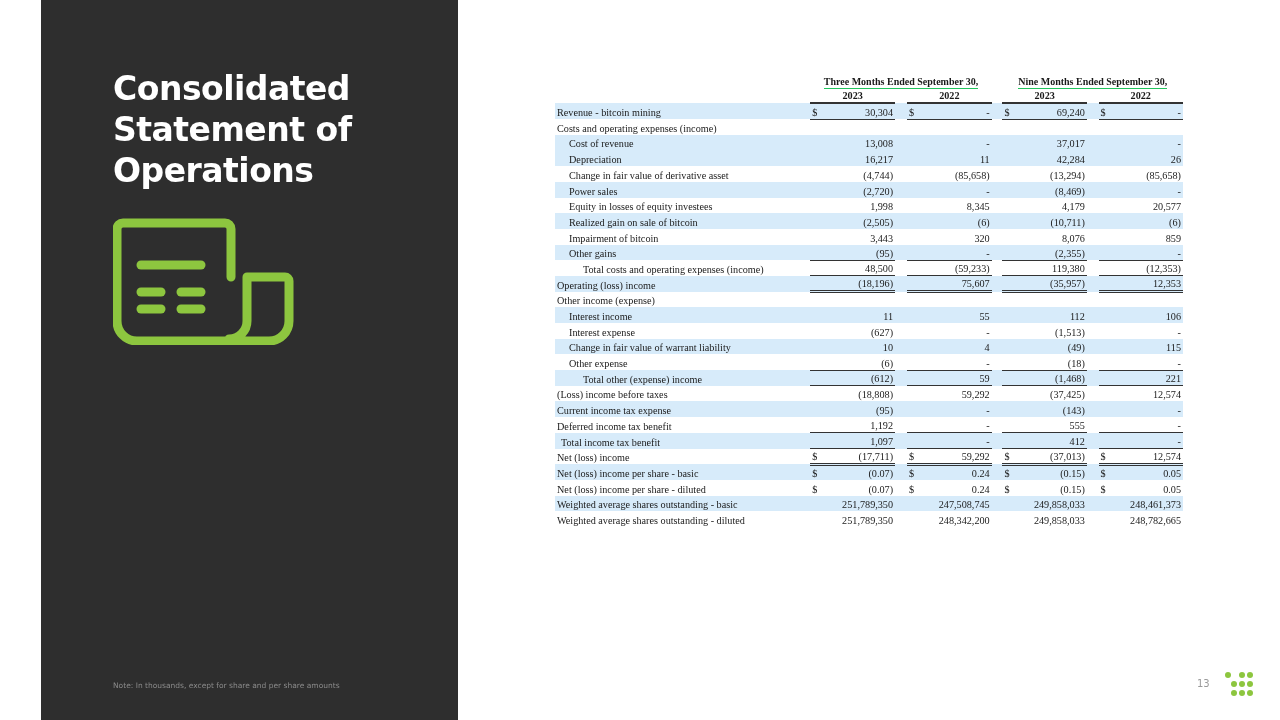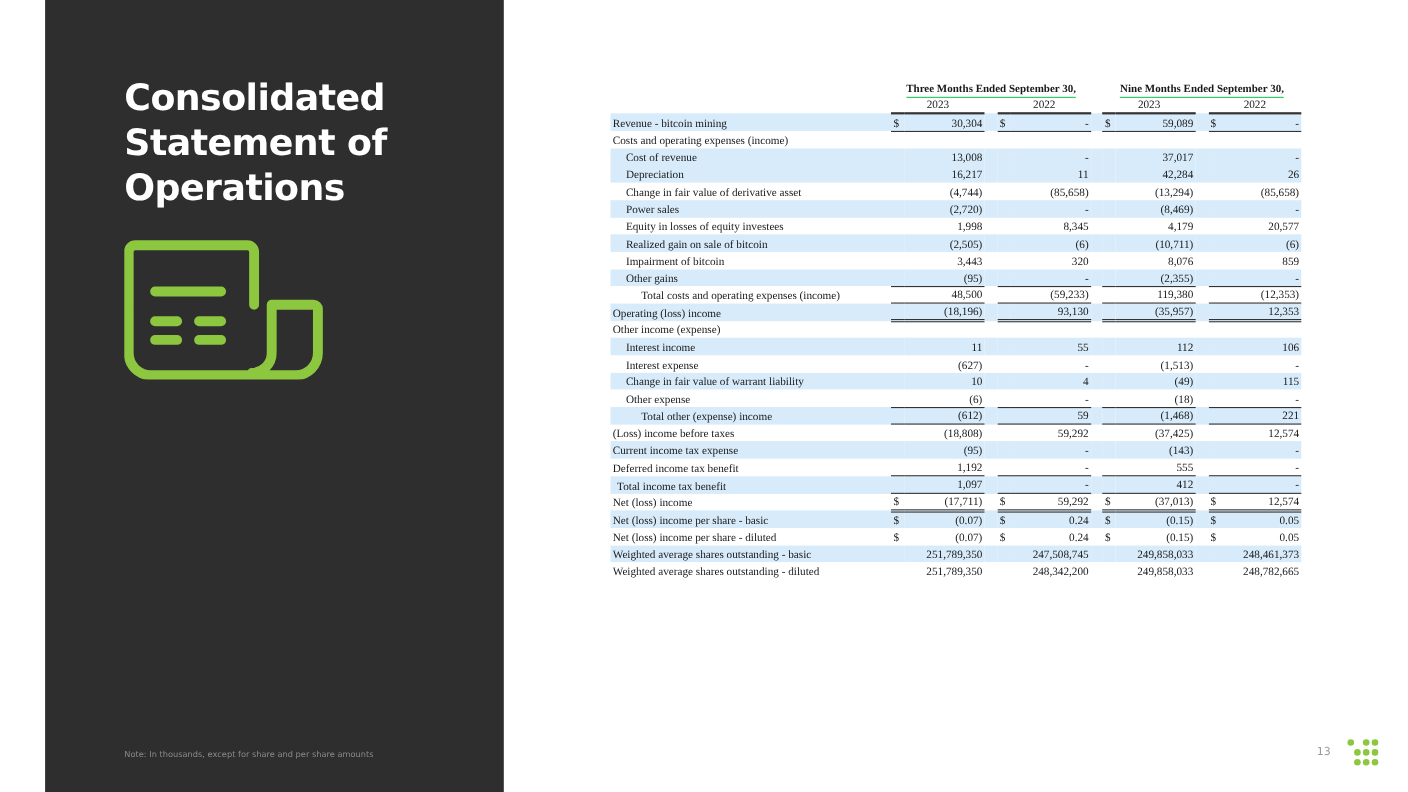--- a/index.html
+++ b/index.html
@@ -37,21 +37,21 @@
   .ind2 { padding-left: 28px !important; }
   .ind1b { padding-left: 6px !important; }
   .cur { width: 12px; text-align: left; padding-left: 2px !important; }
   .num { width: 75px; text-align: right; padding-right: 2px !important; }
   .gap { width: 13px; background: transparent; }
   .ul td.cur, .ul td.num { border-bottom: 1px solid #333; }
   .dul td.cur, .dul td.num { border-bottom: 3px double #333; }
 
   .hdr-period { text-align: center; font-weight: bold; font-size: 10px; }
   .hdr-period span { border-bottom: 1px solid #22c55e; padding-bottom: 1px; }
-  .hdr-year td.yr { text-align: center; font-weight: normal; border-bottom: 2px solid #333; }
+  .hdr-year td.yr { text-align: center; font-weight: bold; border-bottom: 2px solid #333; }
 
   .page-number {
     position: absolute; left: 1197px; top: 678px;
     font-family: "DejaVu Sans", sans-serif; font-size: 10px; color: #9a9a9a;
   }
   .logo { position: absolute; left: 1224px; top: 671px; width: 32px; height: 26px; }
 </style>
 </head>
 <body>
 
@@ -100,21 +100,21 @@
   <tbody id="table-body">
       <tr class="band ul">
         <td class="lbl ">Revenue - bitcoin mining</td>
         <td class="cur">$</td>
         <td class="num">30,304</td>
         <td class="gap"></td>
         <td class="cur">$</td>
         <td class="num">-</td>
         <td class="gap"></td>
         <td class="cur">$</td>
-        <td class="num">59,089</td>
+        <td class="num">69,240</td>
         <td class="gap"></td>
         <td class="cur">$</td>
         <td class="num">-</td>
       </tr>
       <tr>
         <td class="lbl ">Costs and operating expenses (income)</td>
         <td class="cur"></td>
         <td class="num"></td>
         <td class="gap"></td>
         <td class="cur"></td>
@@ -251,21 +251,21 @@
         <td class="gap"></td>
         <td class="cur"></td>
         <td class="num">(12,353)</td>
       </tr>
       <tr class="band dul">
         <td class="lbl ">Operating (loss) income</td>
         <td class="cur"></td>
         <td class="num">(18,196)</td>
         <td class="gap"></td>
         <td class="cur"></td>
-        <td class="num">93,130</td>
+        <td class="num">75,607</td>
         <td class="gap"></td>
         <td class="cur"></td>
         <td class="num">(35,957)</td>
         <td class="gap"></td>
         <td class="cur"></td>
         <td class="num">12,353</td>
       </tr>
       <tr>
         <td class="lbl ">Other income (expense)</td>
         <td class="cur"></td>

